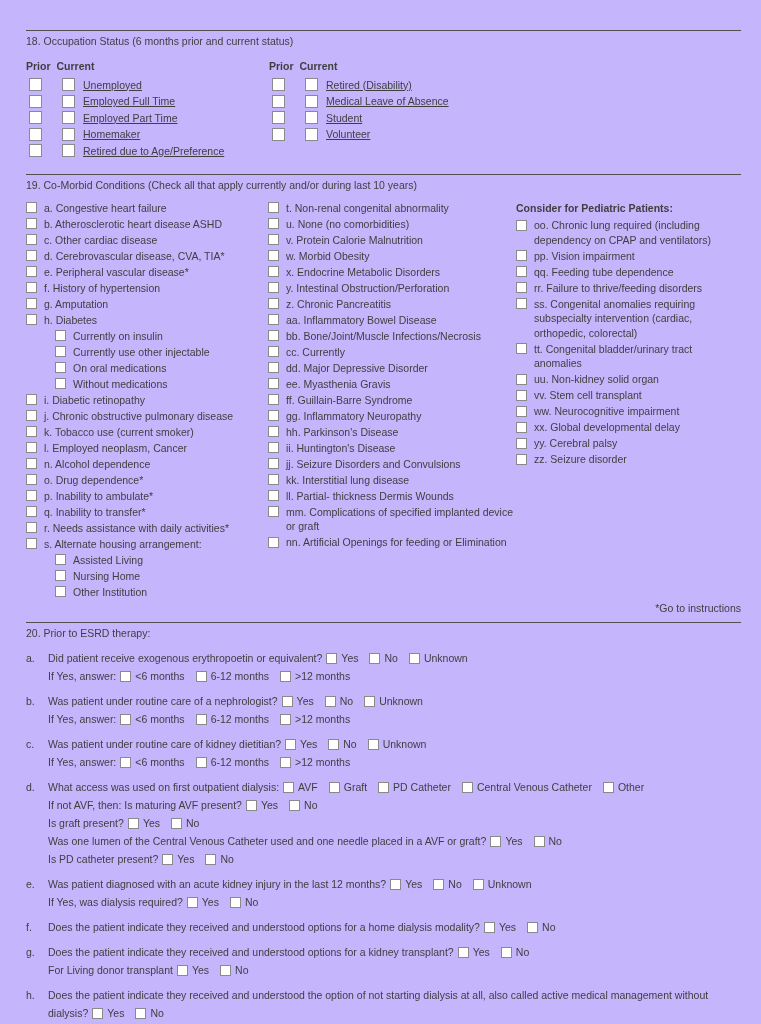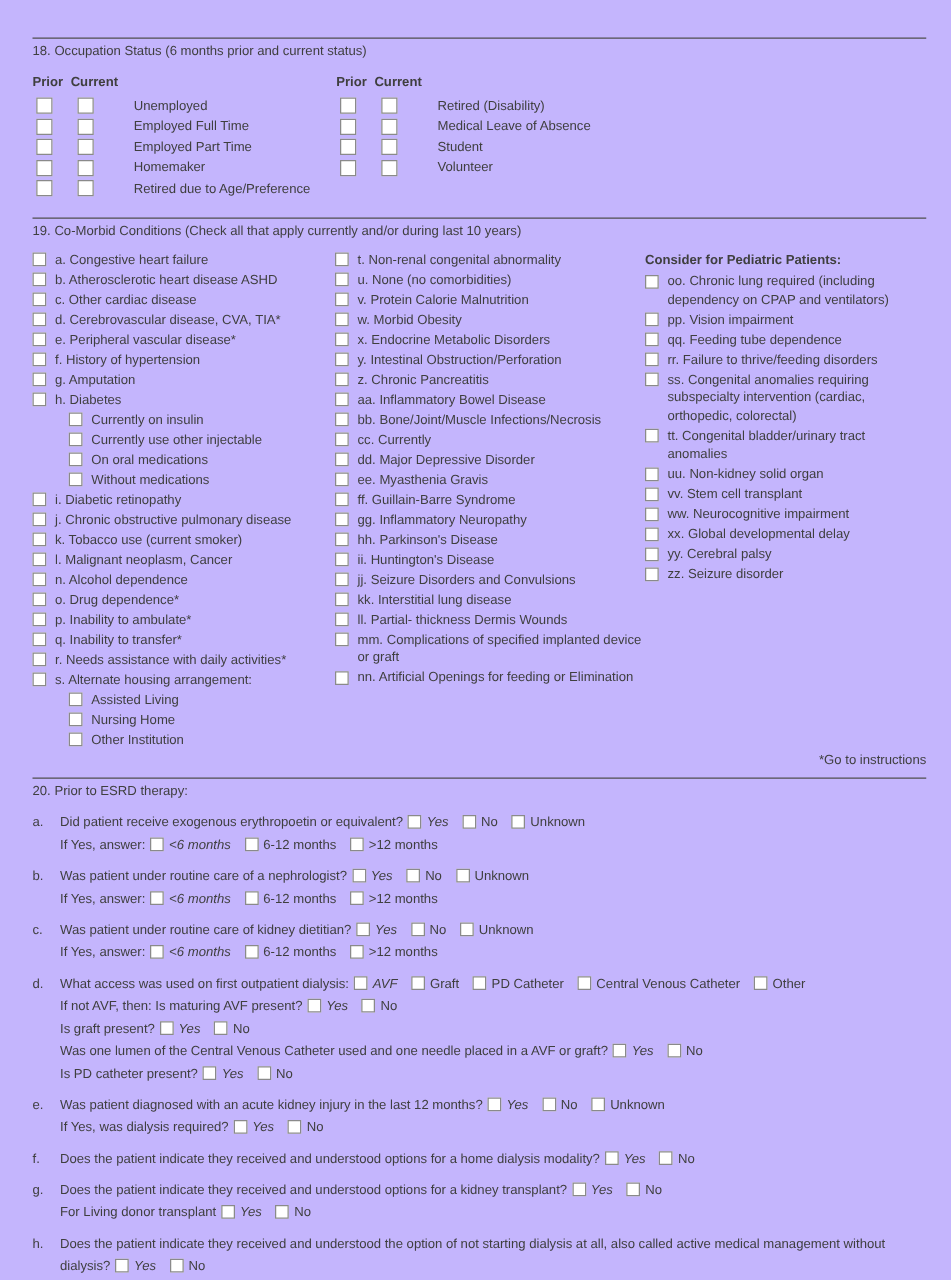--- a/index.html
+++ b/index.html
@@ -17,21 +17,21 @@
   .sec-title{padding-top:4px;line-height:13px;}
   .s18-groups{display:flex;margin-top:12px;}
   .s18-group{}
   .s18-group.g1{width:243px;}
   .s18-headers{font-weight:bold;margin-bottom:6px;}
   .s18-headers .hp{margin-right:6px;}
   .s18-row{display:flex;align-items:center;margin-bottom:3.5px;}
   .cb18{width:13px;height:13px;flex:none;}
   .cb18.prior{margin-left:3px;}
   .cb18.current{margin-left:20px;}
-  .s18-lbl{margin-left:32px;}
+  .s18-lbl{margin-left:8px;text-decoration:underline;}
   
   .s19{border-top:1.5px solid #4f4f4f;margin-top:13px;}
   .s19-cols{display:flex;margin-top:9px;}
   .s19-col1{width:242px;}
   .s19-col2{width:248px;}
   .s19-col3{flex:1;}
   .s19-row{display:flex;margin-bottom:1.5px;}
   .cb19{width:11px;height:11px;flex:none;margin-right:7px;margin-top:1.5px;}
   .s19-lbl{line-height:14.5px;}
   .s19-row.sub{margin-left:29px;}
@@ -39,21 +39,21 @@
   .s19-footnote{text-align:right;margin:0 0 7px 0;line-height:14px;}
   
   .s20{border-top:1.5px solid #4f4f4f;}
   .s20-title{padding-top:4px;margin-bottom:9px;line-height:13px;}
   .q-item{position:relative;padding-left:22px;margin-bottom:7px;}
   .q-letter{position:absolute;left:0;top:0;line-height:18px;}
   .q-line{line-height:18px;}
   .cb20{display:inline-block;width:11px;height:11px;vertical-align:-2px;}
   .opt{white-space:nowrap;margin-left:11px;}
   .opt .cb20{margin-right:4px;}
-  .q-text + .opt{margin-left:4px;font-style:italic;}
+  .q-text + .opt{margin-left:4px;}
 </style>
 </head>
 <body>
 
 <div class="page">
 
   <div class="s18">
     <div class="sec-title">18. Occupation Status (6 months prior and current status)</div>
     <div class="s18-groups">
         <div class="s18-group g1">
@@ -169,21 +169,21 @@
           <div class="s19-row">
             <span class="cb cb19"></span>
             <span class="s19-lbl">j. Chronic obstructive pulmonary disease</span>
           </div>
           <div class="s19-row">
             <span class="cb cb19"></span>
             <span class="s19-lbl">k. Tobacco use (current smoker)</span>
           </div>
           <div class="s19-row">
             <span class="cb cb19"></span>
-            <span class="s19-lbl">l. Malignant neoplasm, Cancer</span>
+            <span class="s19-lbl">l. Employed neoplasm, Cancer</span>
           </div>
           <div class="s19-row">
             <span class="cb cb19"></span>
             <span class="s19-lbl">n. Alcohol dependence</span>
           </div>
           <div class="s19-row">
             <span class="cb cb19"></span>
             <span class="s19-lbl">o. Drug dependence*</span>
           </div>
           <div class="s19-row">

